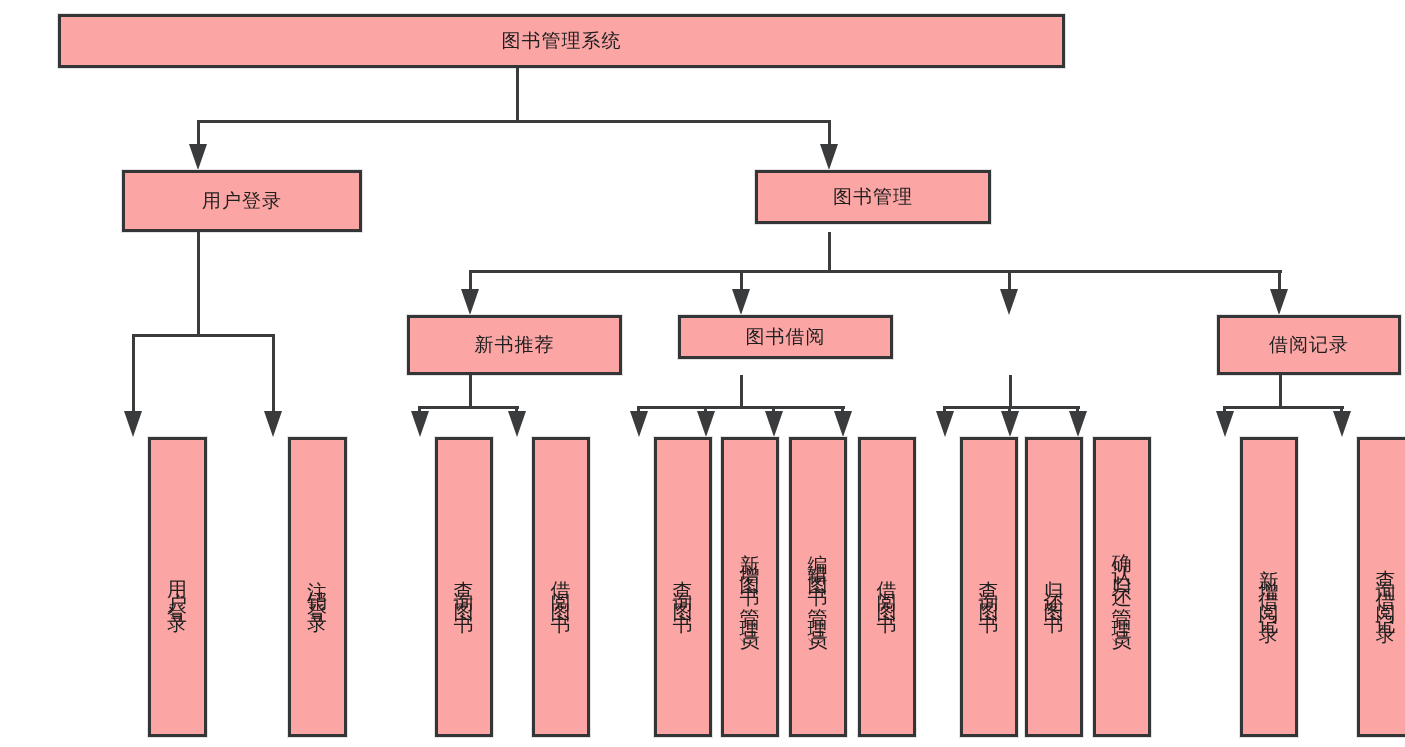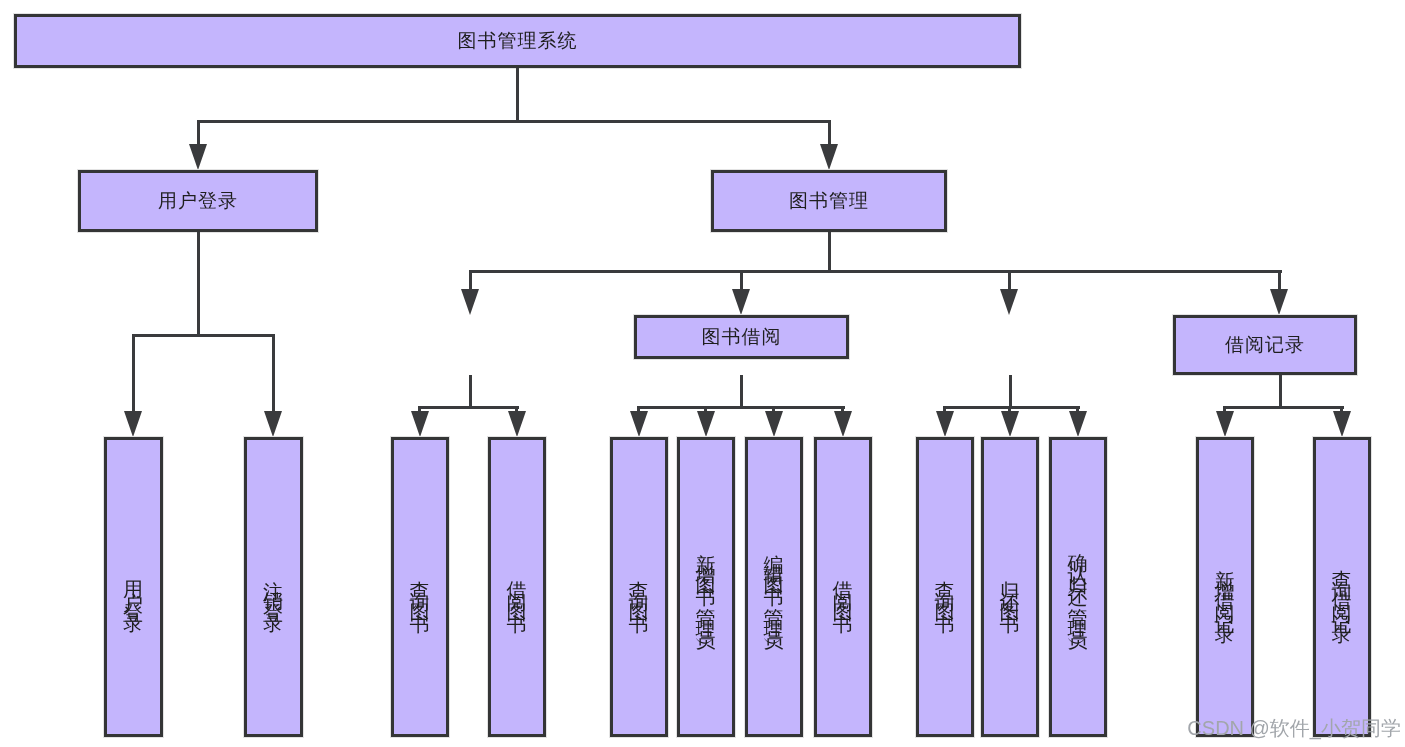--- a/index.html
+++ b/index.html
@@ -7,26 +7,27 @@
     position:relative;
     width:1405px;height:747px;
     background:var(--bg,#ffffff);
     font-family:"Liberation Sans","DejaVu Sans",sans-serif;
     overflow:hidden;
   }
   .box{
     position:absolute;
     box-sizing:border-box;
     border:3px solid var(--border,#343536);
-    background:#c4b5fd;
+    background:#fca5a5;
     display:flex;
     align-items:center;
     justify-content:center;
     color:var(--text,#1f1f1f);
     box-shadow:0 0 0 1px #e3e3e3;
+    margin-left:44px;
   }
   .box.h span{
     font-size:19px;
     letter-spacing:1px;
     white-space:nowrap;
   }
   .box.v span{
     writing-mode:vertical-rl;
     text-orientation:mixed;
     font-size:20px;
@@ -65,21 +66,21 @@
   <div class="line" style="left:516px;top:68px;width:3px;height:55px"></div>
   <div class="line" style="left:197px;top:120px;width:634px;height:3px"></div>
   <div class="line" style="left:197px;top:120px;width:3px;height:26px"></div>
   <div class="arrowhead" style="left:189px;top:144px"></div>
   <div class="line" style="left:828px;top:120px;width:3px;height:26px"></div>
   <div class="arrowhead" style="left:820px;top:144px"></div>
 
   <div class="box h" style="left:78px;top:170px;width:240px;height:62px">
     <span>用户登录</span>
   </div>
-  <div class="box h" style="left:711px;top:170px;width:236px;height:62px">
+  <div class="box h" style="left:711px;top:170px;width:236px;height:54px">
     <span>图书管理</span>
   </div>
 
   <div class="line" style="left:197px;top:232px;width:3px;height:105px"></div>
   <div class="line" style="left:132px;top:334px;width:143px;height:3px"></div>
   <div class="line" style="left:132px;top:334px;width:3px;height:78px"></div>
   <div class="arrowhead" style="left:124px;top:411px"></div>
   <div class="line" style="left:272px;top:334px;width:3px;height:78px"></div>
   <div class="arrowhead" style="left:264px;top:411px"></div>
 
@@ -87,20 +88,23 @@
   <div class="line" style="left:469px;top:270px;width:813px;height:3px"></div>
   <div class="line" style="left:469px;top:270px;width:3px;height:21px"></div>
   <div class="arrowhead" style="left:461px;top:289px"></div>
   <div class="line" style="left:740px;top:270px;width:3px;height:21px"></div>
   <div class="arrowhead" style="left:732px;top:289px"></div>
   <div class="line" style="left:1008px;top:270px;width:3px;height:21px"></div>
   <div class="arrowhead" style="left:1000px;top:289px"></div>
   <div class="line" style="left:1278px;top:270px;width:3px;height:21px"></div>
   <div class="arrowhead" style="left:1270px;top:289px"></div>
 
+  <div class="box h" style="left:363px;top:315px;width:215px;height:60px">
+    <span>新书推荐</span>
+  </div>
   <div class="box h" style="left:634px;top:315px;width:215px;height:44px">
     <span>图书借阅</span>
   </div>
   <div class="box h" style="left:1173px;top:315px;width:184px;height:60px">
     <span>借阅记录</span>
   </div>
 
   <div class="line" style="left:469px;top:375px;width:3px;height:34px"></div>
   <div class="line" style="left:418px;top:406px;width:101px;height:3px"></div>
   <div class="line" style="left:418px;top:406px;width:3px;height:6px"></div>
@@ -172,14 +176,13 @@
     <span>确认归还（管理员）</span>
   </div>
 
   <div class="box v" style="left:1196px;top:437px;width:58px;height:300px">
     <span>新增借阅记录</span>
   </div>
   <div class="box v" style="left:1313px;top:437px;width:58px;height:300px">
     <span>查询借阅记录</span>
   </div>
 
-  <div class="watermark">CSDN @软件_小贺同学</div>
 </div>
 
 </body></html>

